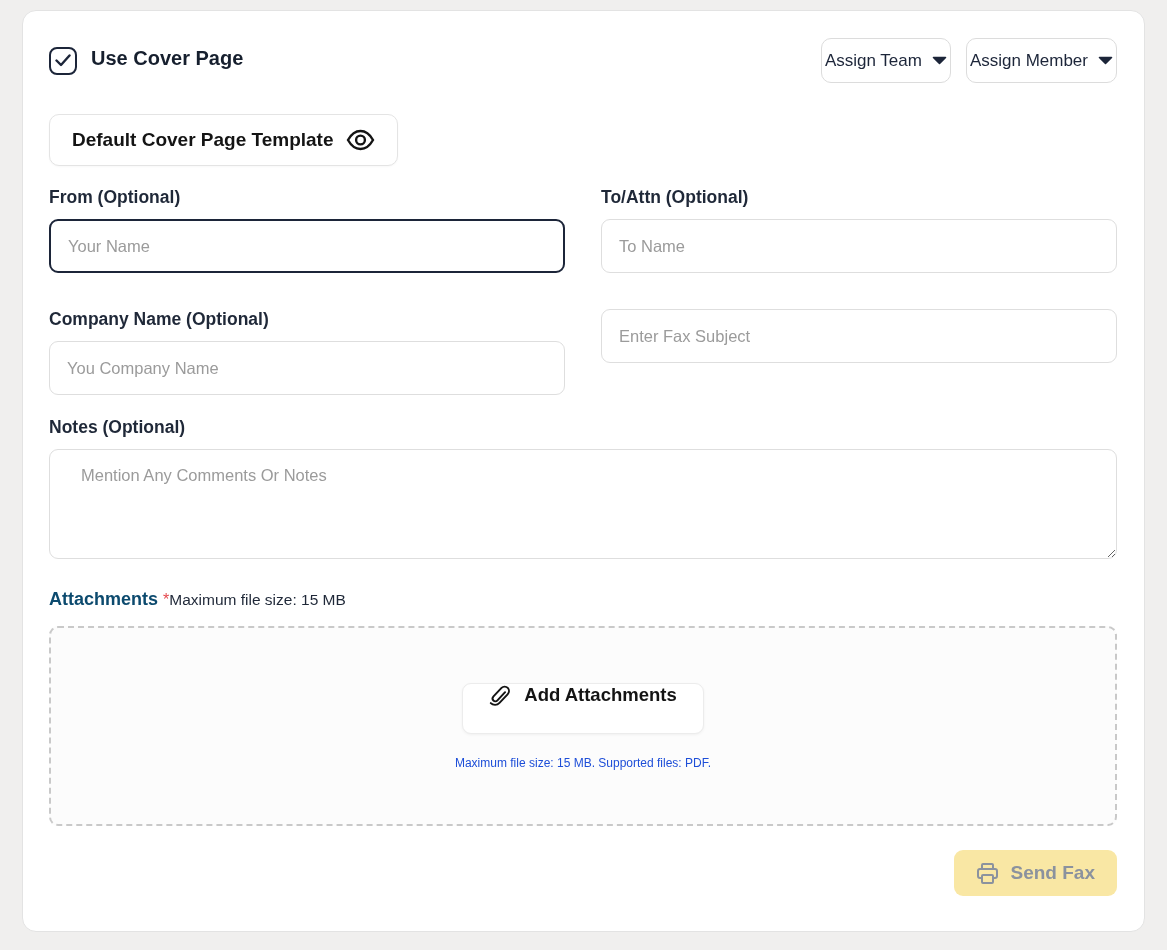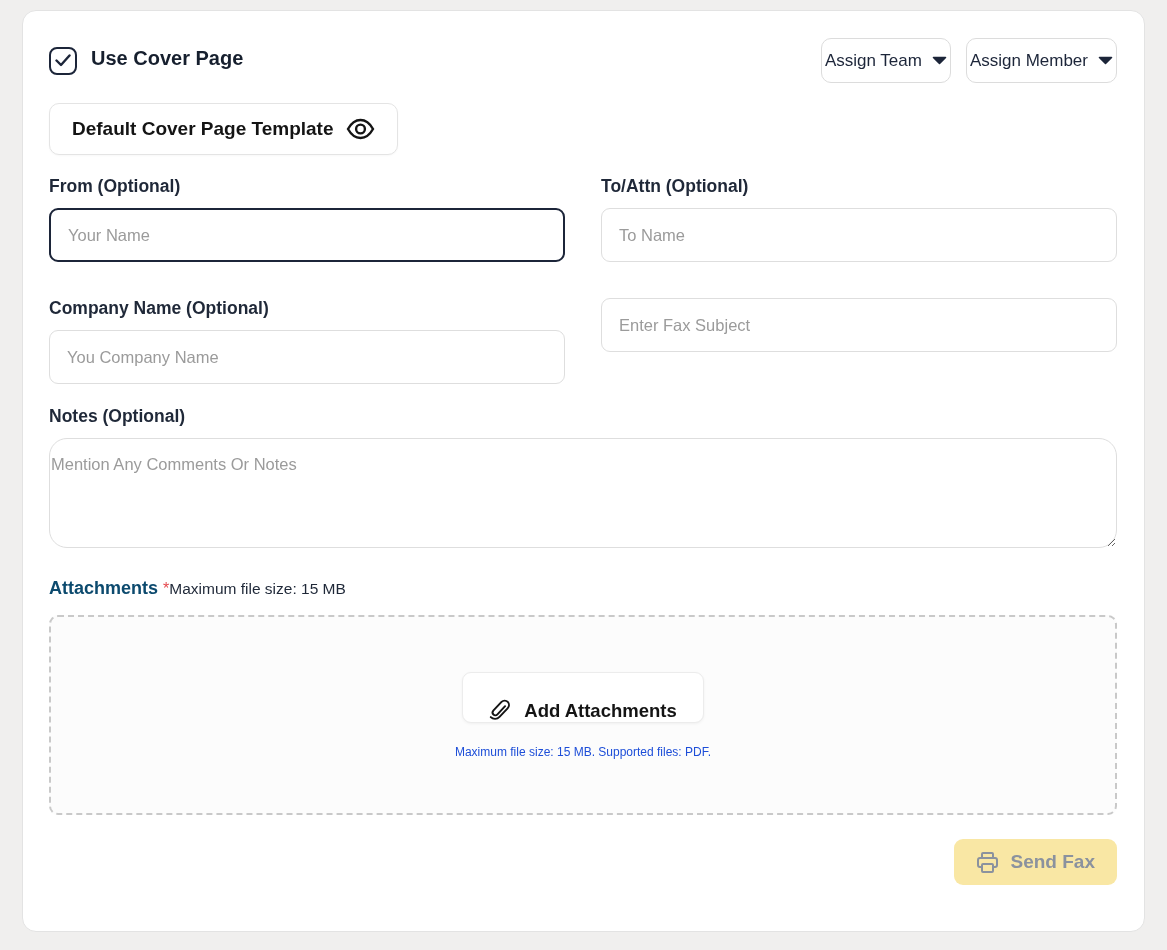--- a/index.html
+++ b/index.html
@@ -47,21 +47,21 @@
     border-radius: 10px;
     font-size: 17px; font-weight: 500;
     color: #1c2539;
     cursor: pointer;
   }
   .assign-btn + .assign-btn { margin-left: 15px; }
   .assign-btn .caret { margin-left: 10px; display: flex; align-items: center; }
 
   
   .template-btn {
-    margin-top: 20px;
+    margin-top: 31px;
     display: inline-flex; align-items: center;
     height: 52px;
     padding: 0 22px;
     background: #fff;
     border: 1px solid #e4e4e4;
     border-radius: 10px;
     font-size: 19px; font-weight: bold;
     color: #141414;
     cursor: pointer;
     box-shadow: 0 1px 2px rgba(0,0,0,0.03);
@@ -94,22 +94,22 @@
     background: #fff;
     outline: none;
   }
   .text-input::placeholder, .notes-area::placeholder { color: #9b9b9b; opacity: 1; }
   .text-input.focused { border: 2.5px solid #1c2539; }
 
   .notes-block { margin-top: 22px; }
   .notes-area {
     width: 100%; height: 110px;
     border: 1px solid #dedede;
-    border-radius: 18px;
-    padding: 16px 1px;
+    border-radius: 9px;
+    padding: 16px 31px;
     font-size: 16.5px;
     font-family: "Liberation Sans", sans-serif;
     color: #1f2838;
     resize: both;
     outline: none;
     display: block;
   }
 
   
   .attach-label-row {
@@ -123,21 +123,21 @@
   .dropzone {
     margin-top: 16px;
     height: 200px;
     border: 2px dashed #c9c9c9;
     border-radius: 9px;
     background: #fcfcfc;
     display: flex; flex-direction: column;
     align-items: center; justify-content: center;
   }
   .add-attach-btn {
-    display: flex; align-items: flex-end;
+    display: flex; align-items: flex-start;
     height: 51px;
     padding: 0 26px;
     background: #fff;
     border: 1px solid #ececec;
     border-radius: 9px;
     font-size: 18.5px; font-weight: bold;
     color: #141414;
     cursor: pointer;
     box-shadow: 0 1px 3px rgba(0,0,0,0.05);
   }

